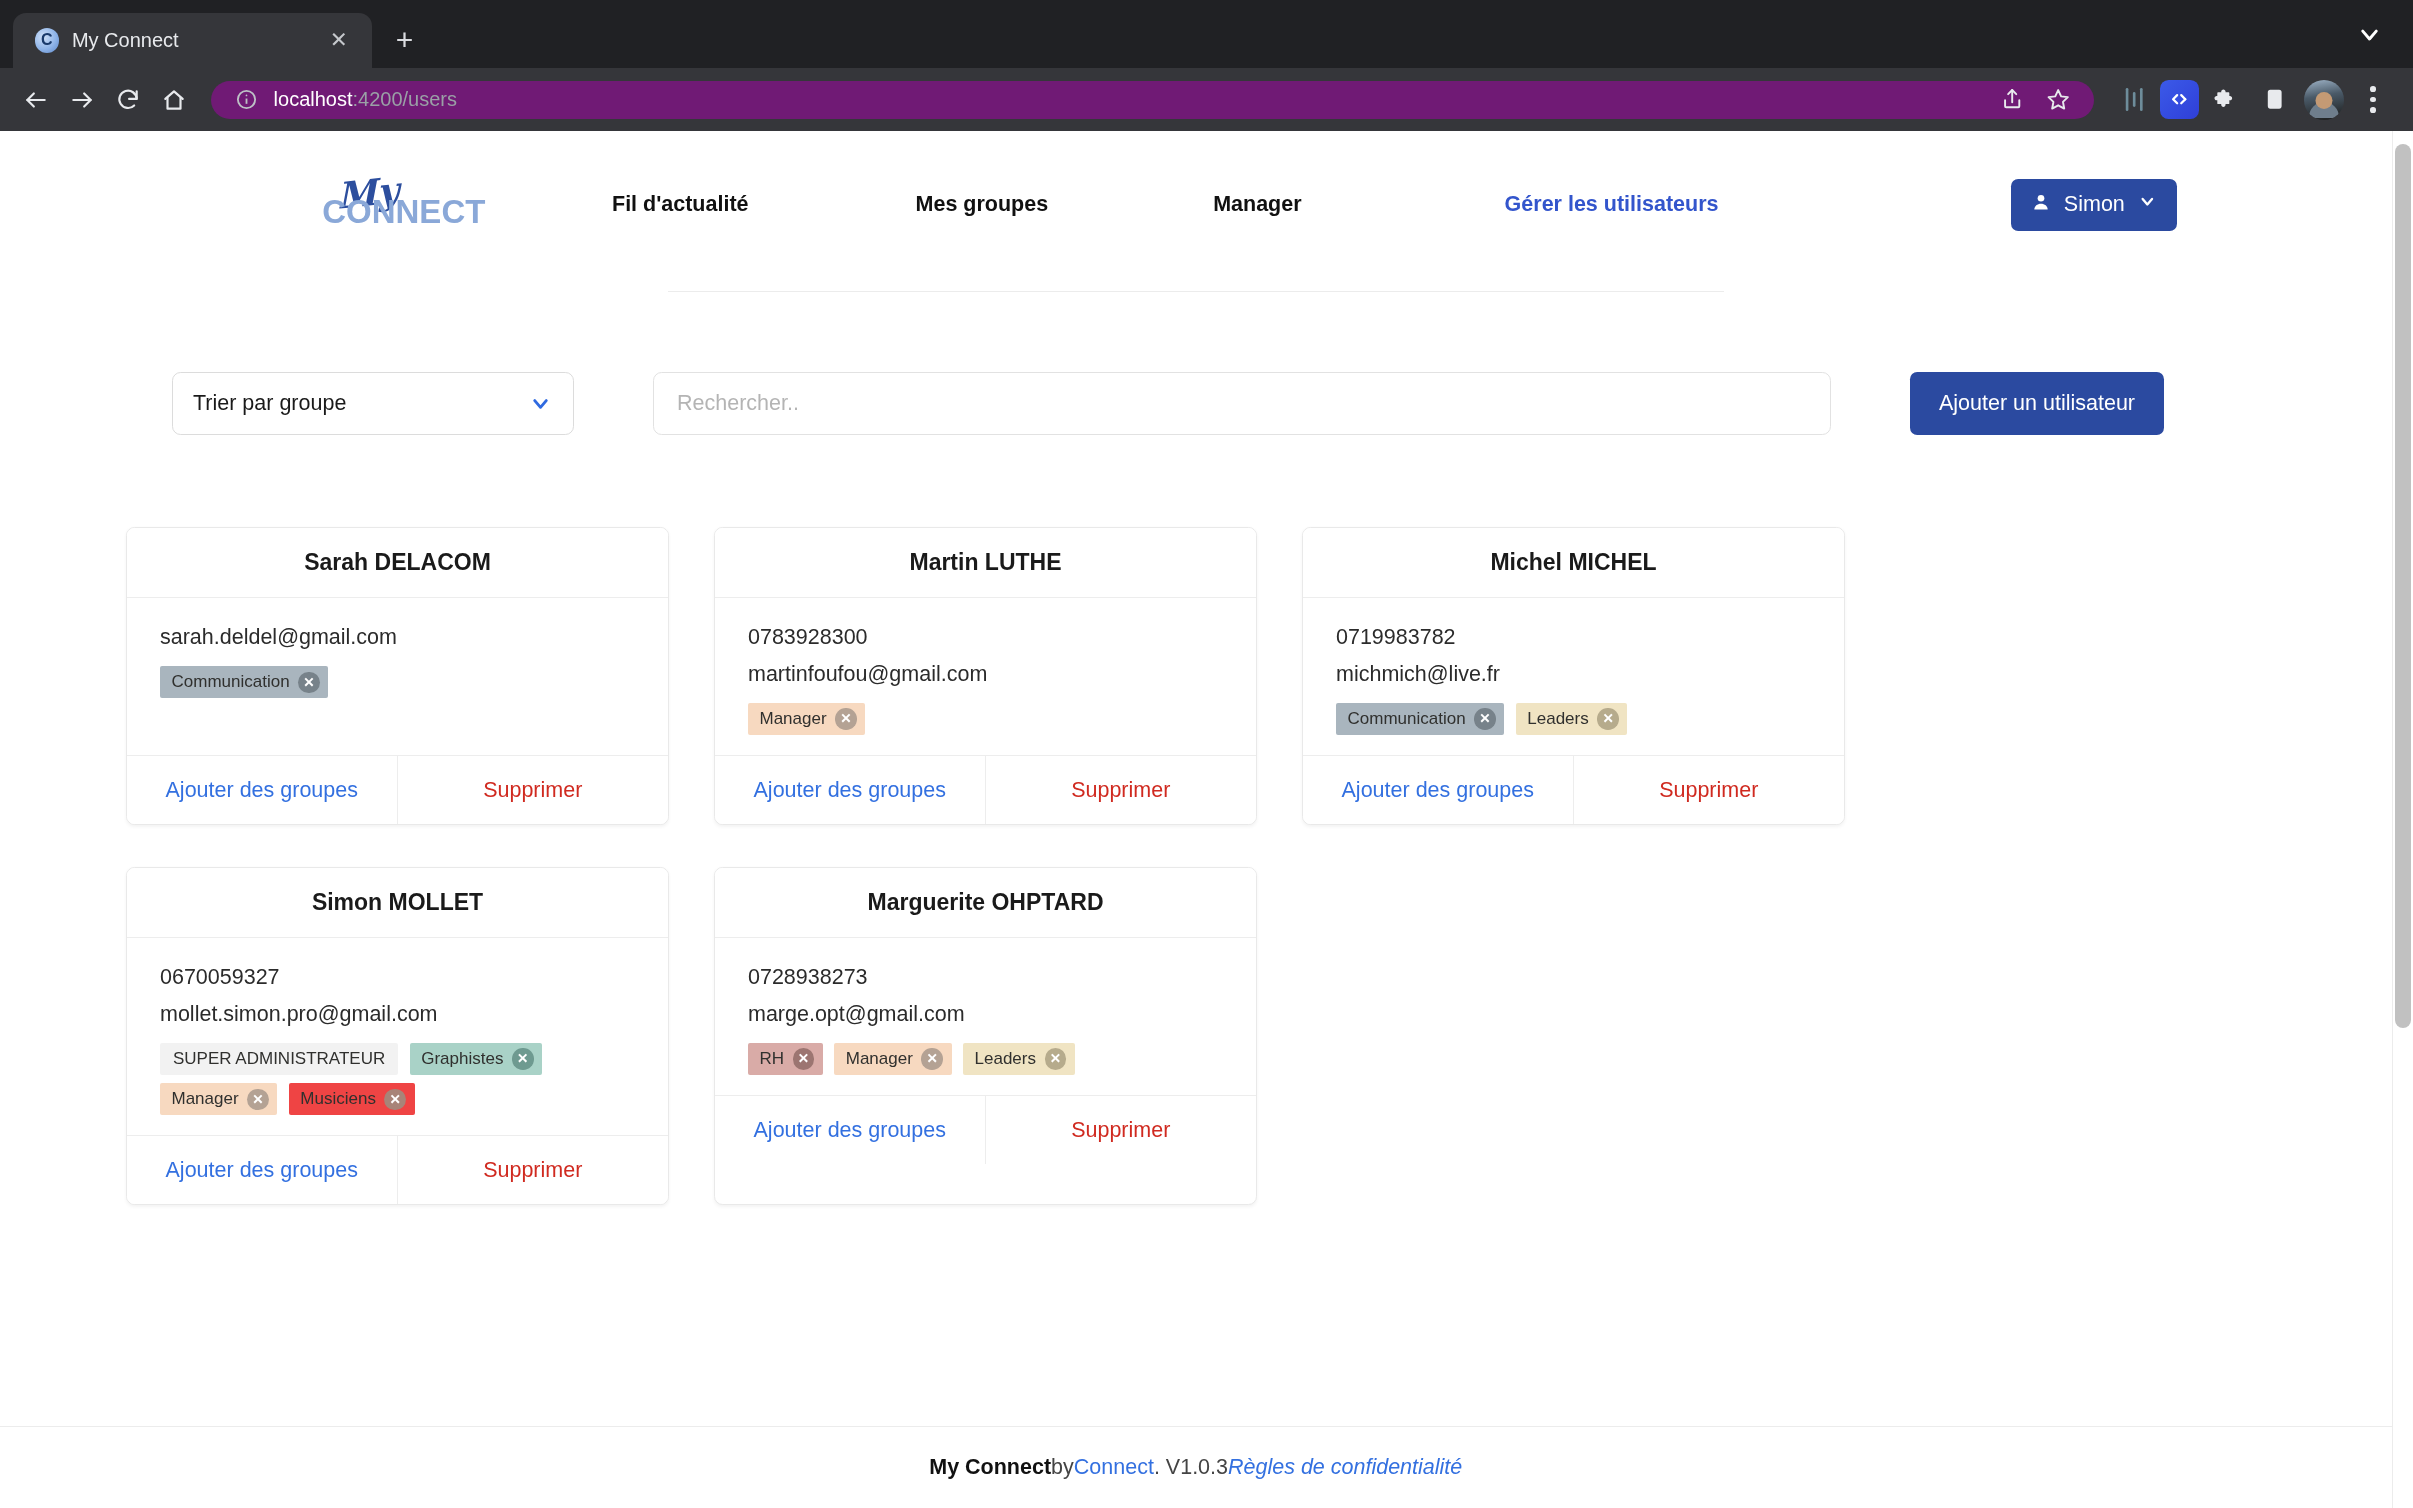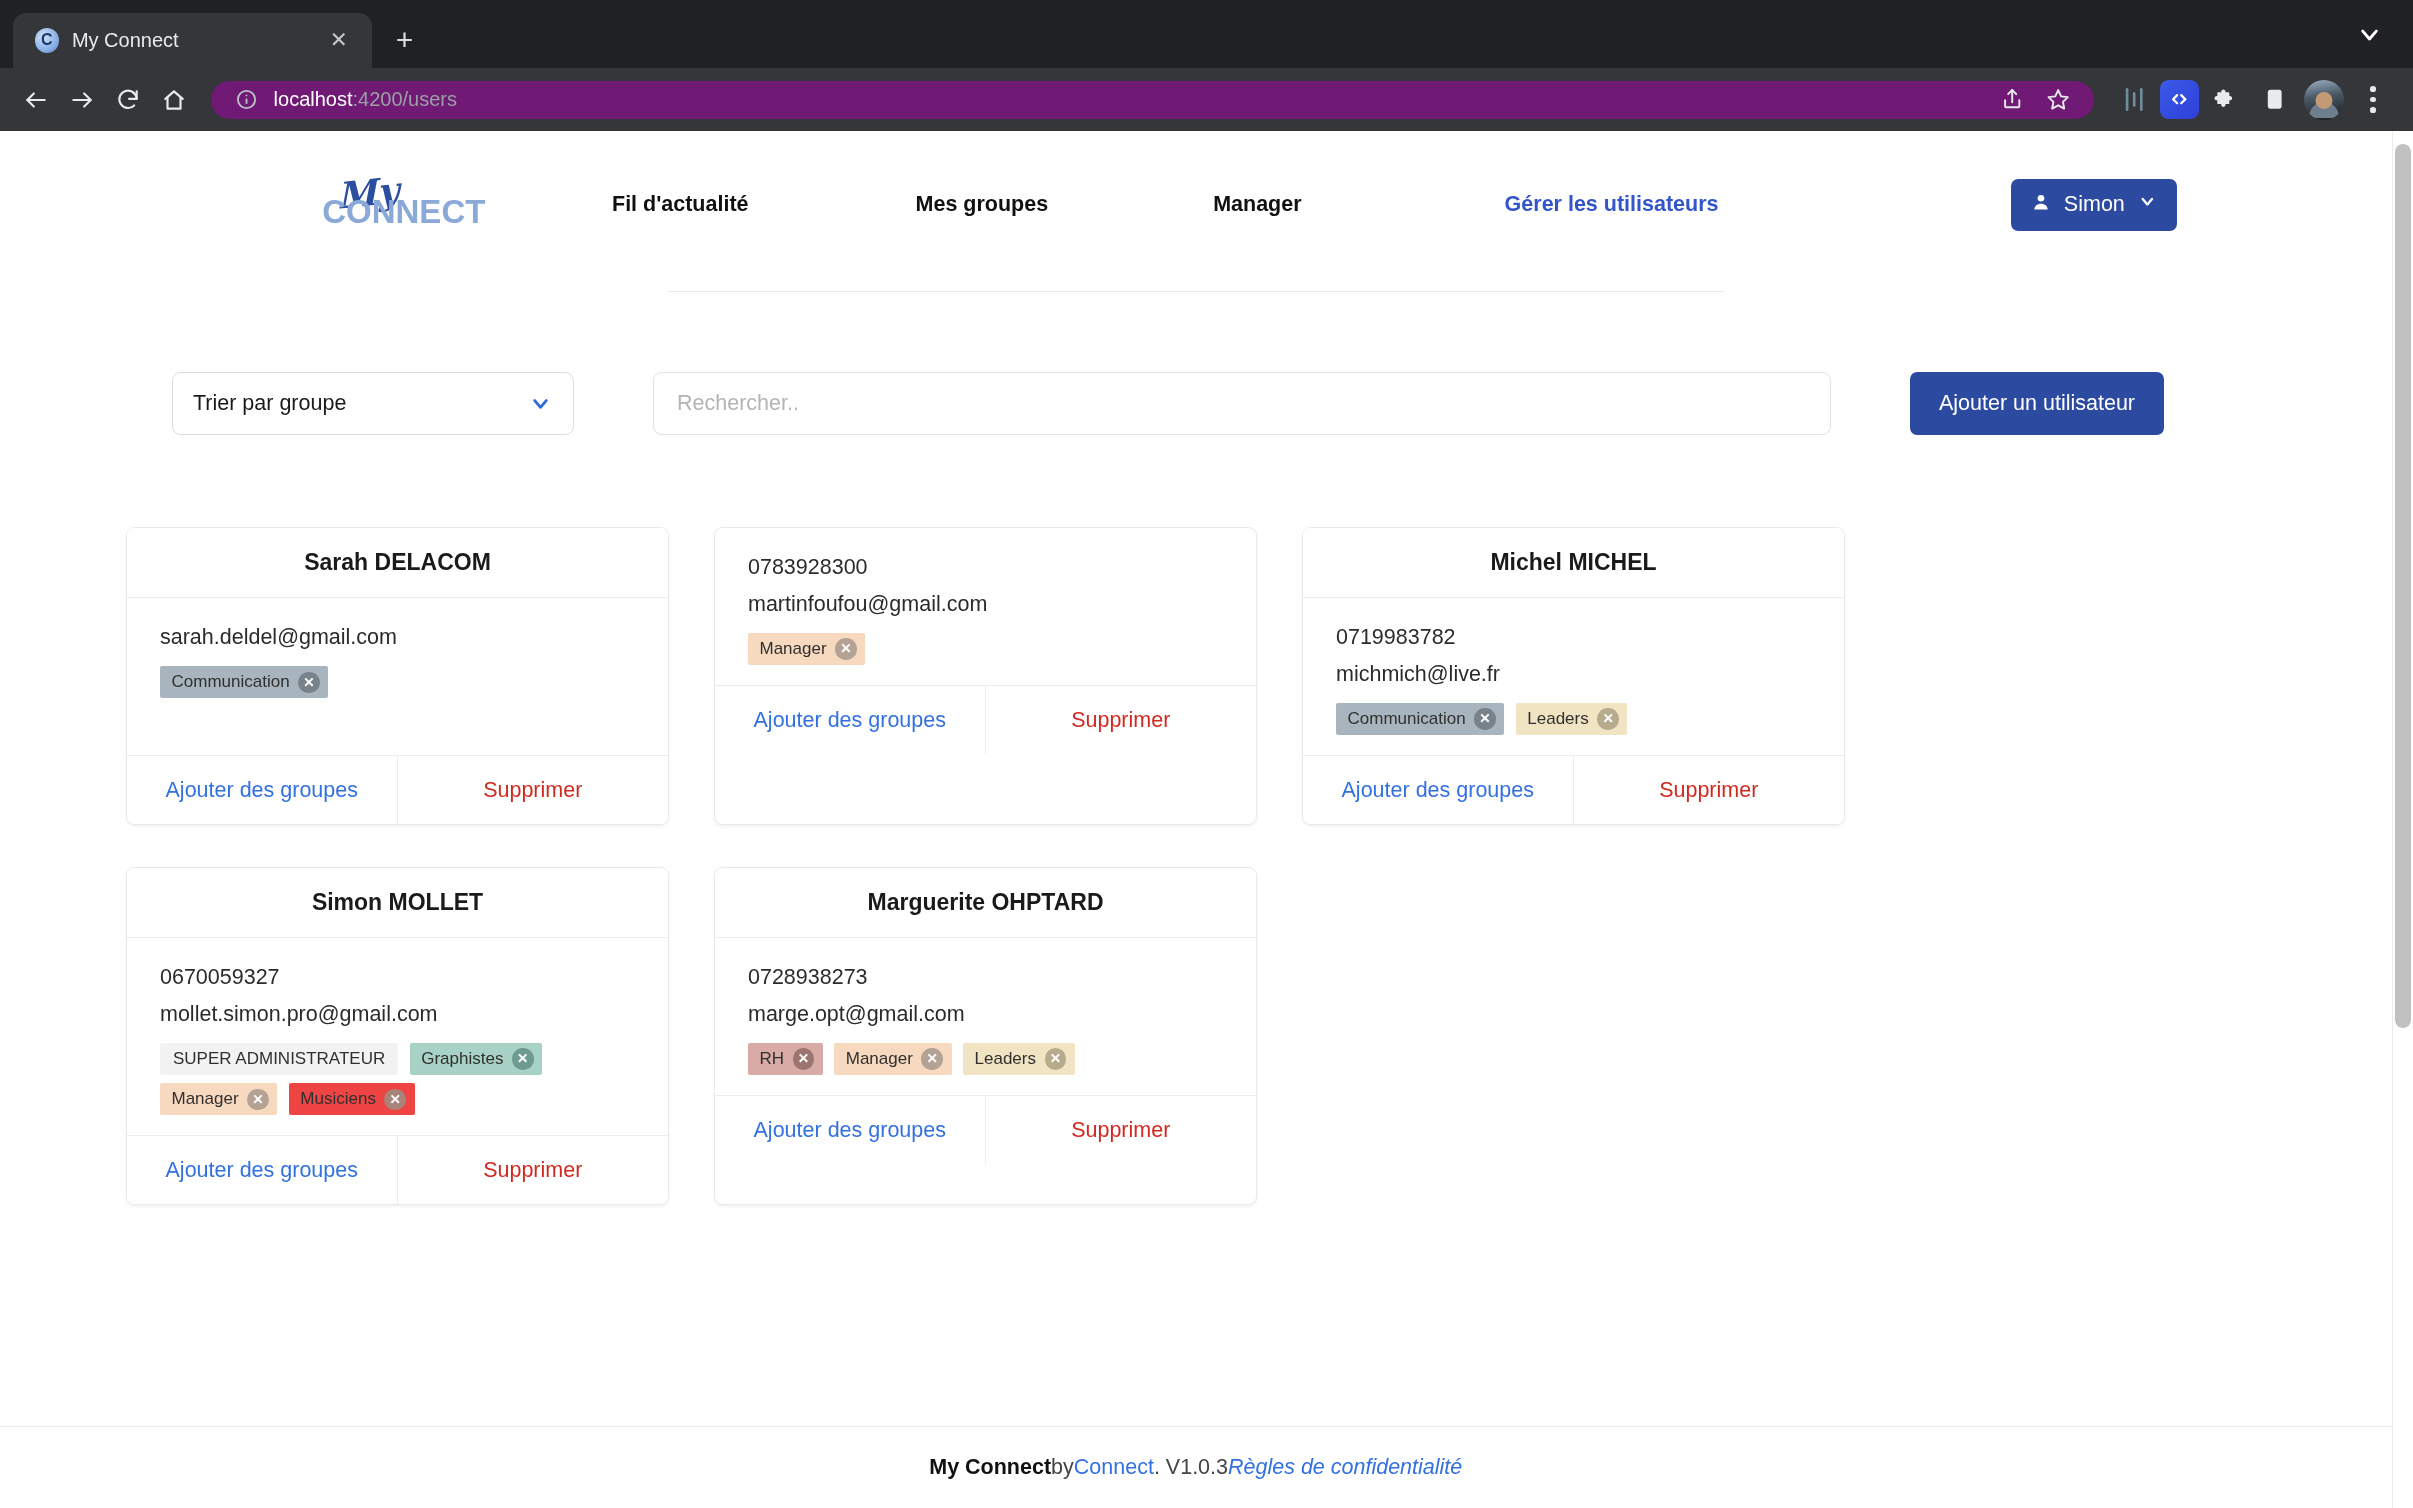--- a/index.html
+++ b/index.html
@@ -644,20 +644,23 @@
                   <span class="badge-x" style="background: rgb(119, 130, 138);">✕</span>
                 </span>
               </div>
             </div>
             <div class="card-footer">
               <button class="card-action add">Ajouter des groupes</button>
               <button class="card-action del">Supprimer</button>
             </div>
           </div>
           <div class="card">
+            <div class="card-header">
+              <div class="card-name">Martin LUTHE</div>
+            </div>
             <div class="card-body">
               <div class="card-phone">0783928300</div>
               <div class="card-email">martinfoufou@gmail.com</div>
               <div class="badges">
                 <span class="badge" style="background: rgb(247, 217, 192);">
                   <span>Manager</span>
                   <span class="badge-x" style="background: rgb(180, 162, 148);">✕</span>
                 </span>
               </div>
             </div>

